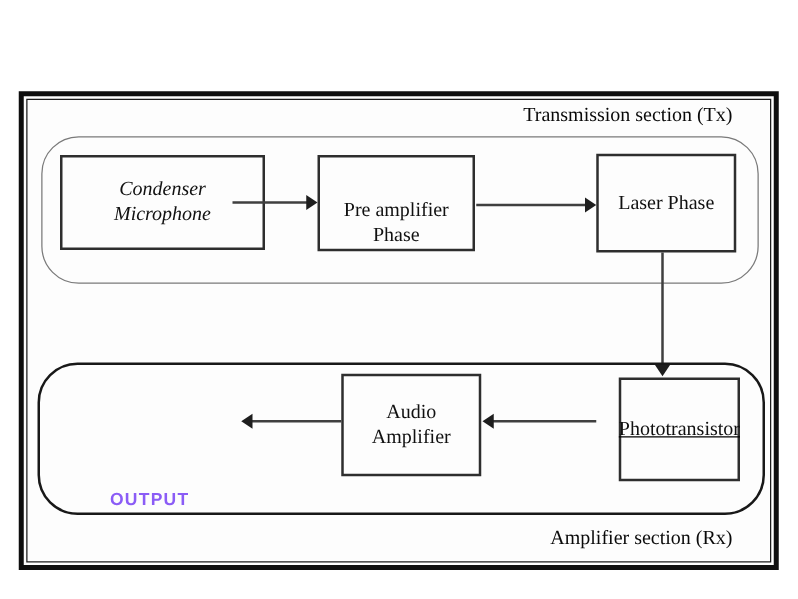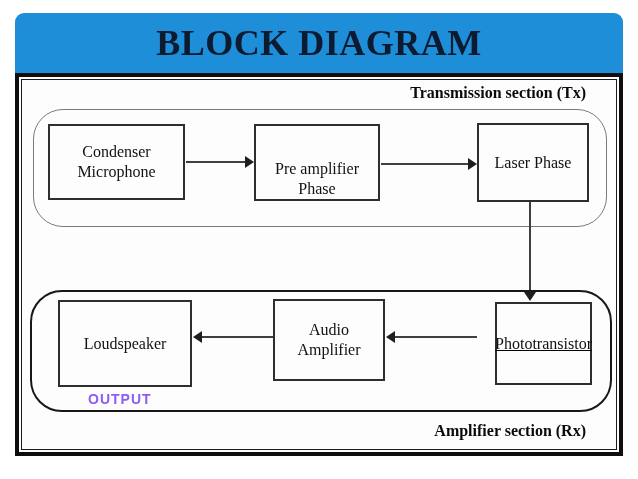--- a/index.html
+++ b/index.html
@@ -45,21 +45,21 @@
     position: absolute;
     inset: 2px;
     border: 1px solid #1b1b1b;
     background: #fdfdfd;
   }
 
   
   .section-label {
     position: absolute;
     font-family: "Liberation Serif", serif;
-    font-weight: 700;
+    font-weight: 400;
     font-size: 16px;
     color: #0a0a0a;
     white-space: nowrap;
   }
   .tx-label { top: 84px; right: 52px; }
   .rx-label { top: 422px; right: 52px; }
 
   
   .group { position: absolute; box-sizing: border-box; }
   .tx-group {
@@ -86,21 +86,21 @@
     justify-content: center;
     text-align: center;
   }
   .block-label {
     font-family: "Liberation Serif", serif;
     font-size: 16px;
     line-height: 1.25;
     color: #111111;
     white-space: pre-line;
   }
-  .b-condenser { left: 48px;  top: 124px; width: 137px; height: 76px; }
+  .b-condenser { left: 48px;  top: 124px; width: 164px; height: 76px; font-style: italic; }
   .b-preamp    { left: 254px; top: 124px; width: 126px; height: 77px; align-items: flex-end; }
   .b-laser     { left: 477px; top: 123px; width: 112px; height: 79px; }
   .b-loud      { left: 58px;  top: 300px; width: 134px; height: 87px; }
   .b-audio     { left: 273px; top: 299px; width: 112px; height: 82px; justify-content: center; }
   .b-photo     { left: 495px; top: 302px; width: 97px; height: 83px; text-decoration: underline; }
 
   
   .hline, .vline { position: absolute; background: #3f3f3f; }
   .hline { height: 2px; }
   .vline { width: 2px; }
@@ -129,23 +129,20 @@
     font-size: 14px;
     letter-spacing: 1px;
     color: #8b5cf6;
   }
 </style>
 </head>
 <body>
 
 <div class="slide">
 
-  <div class="banner">
-    <h1>BLOCK DIAGRAM</h1>
-  </div>
 
   <div class="panel">
     <div class="panel-inner"></div>
   </div>
 
   <div class="section-label tx-label">Transmission section (Tx)</div>
   <div class="section-label rx-label">Amplifier section (Rx)</div>
 
   <div class="group tx-group"></div>
 
@@ -164,23 +161,20 @@
   <div class="hline l-cond-pre"></div>
   <div class="ah ah-right h-cond-pre"></div>
   <div class="hline l-pre-laser"></div>
   <div class="ah ah-right h-pre-laser"></div>
 
   <div class="vline l-laser-photo"></div>
   <div class="ah ah-down h-laser-photo"></div>
 
   <div class="group rx-group"></div>
 
-  <div class="block b-loud">
-    <span class="block-label">Loudspeaker</span>
-  </div>
   <div class="block b-audio">
     <span class="block-label">Audio
 Amplifier</span>
   </div>
   <div class="block b-photo">
     <span class="block-label">Phototransistor</span>
   </div>
 
   <div class="hline l-photo-audio"></div>
   <div class="ah ah-left h-photo-audio"></div>

